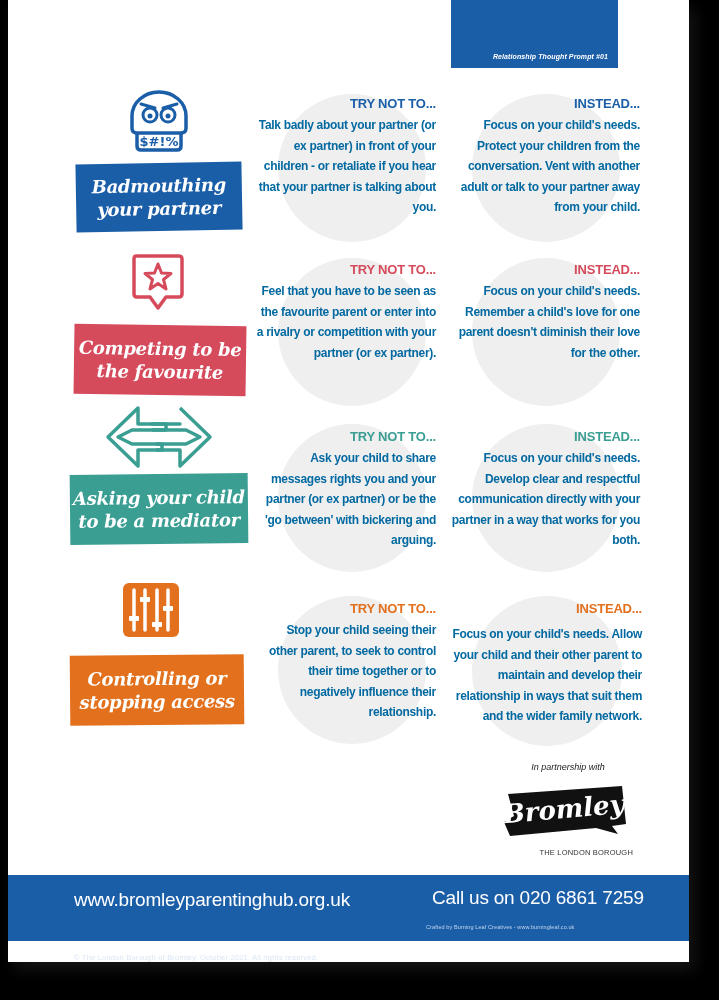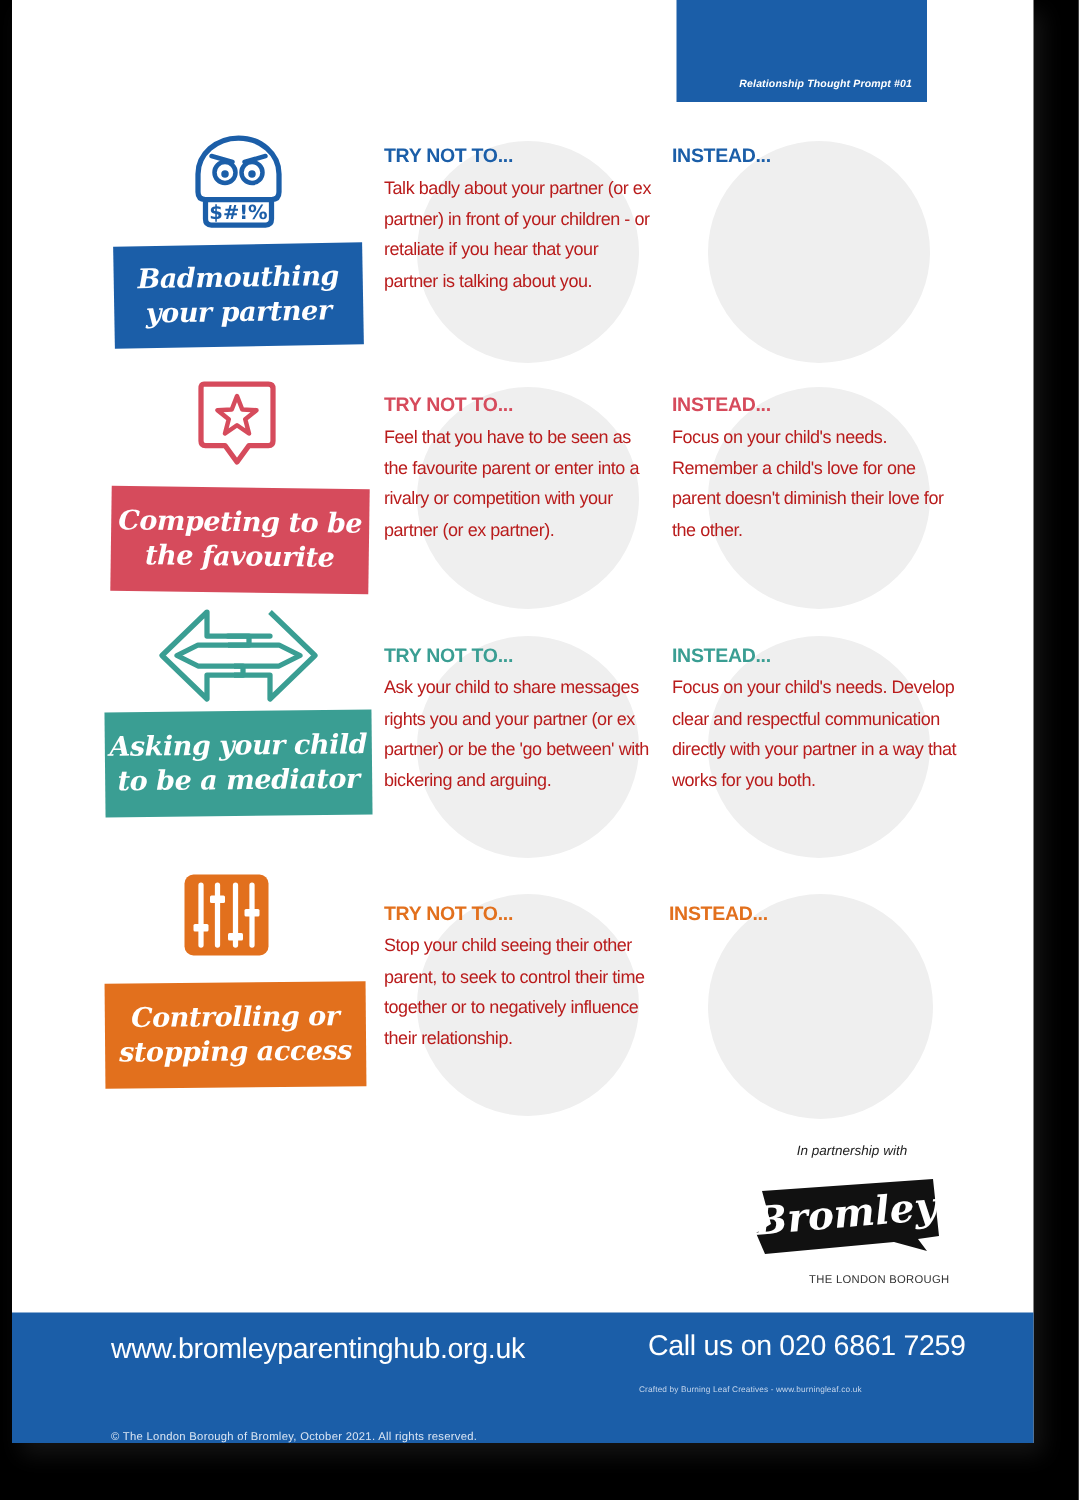--- a/index.html
+++ b/index.html
@@ -28,48 +28,48 @@
     position: absolute; color: #fff; text-align: center;
     font-family: "DejaVu Serif", serif; font-weight: bold; font-style: italic;
     font-size: 18px; line-height: 23px; letter-spacing: -0.3px;
     display: flex; align-items: center; justify-content: center; flex-direction: column;
   }
 
   .bubble {
     position: absolute; border-radius: 50%; background: #efefef;
   }
   .col {
-    position: absolute; text-align: left;
+    position: absolute; text-align: right;
   }
   .col .head {
     font-size: 13px; font-weight: bold; margin-bottom: 4px; letter-spacing: -0.2px;
   }
   .col .body {
-    font-size: 12px; line-height: 20.5px; color: #b91c1c; letter-spacing: -0.3px;
+    font-size: 12px; line-height: 20.5px; color: #0369a1; letter-spacing: -0.3px; font-weight: bold;
   }
 
   .blue { color: #1b5ea8; }
   .red { color: #d64b5c; }
   .teal { color: #3a9e93; }
   .orange { color: #e2701d; }
 
   .partner {
     position: absolute; left: 490px; top: 762px; width: 140px; text-align: center;
     font-size: 9px; font-style: italic; font-weight: normal; color: #222;
   }
   .bromley-logo {
     position: absolute; left: 492px; top: 782px; width: 130px; height: 60px;
   }
   .bromley-sub {
     position: absolute; left: 490px; top: 848px; width: 135px; text-align: right;
     font-size: 7.5px; color: #333; letter-spacing: 0.2px;
   }
 
   .footer {
-    position: absolute; left: 0; top: 875px; width: 681px; height: 87px;
+    position: absolute; left: 0; top: 875px; width: 681px; height: 66px;
     background: #1b5ea8;
   }
   .footer .url { position: absolute; left: 66px; top: 14px; color: #fff; font-size: 19px; letter-spacing: -0.2px; }
   .footer .copy { position: absolute; left: 66px; top: 48px; color: #dbe6f4; font-size: 7.5px; letter-spacing: 0.2px; margin-top: 30px; }
   .footer .phone { position: absolute; left: 424px; top: 12px; color: #fff; font-size: 19px; letter-spacing: -0.2px; }
   .footer .crafted { position: absolute; left: 418px; top: 49px; color: #c5d6ec; font-size: 5.5px; letter-spacing: 0.1px; }
 </style>
 </head>
 <body>
 
@@ -97,20 +97,21 @@
       <span>your partner</span>
     </div>
     <div class="bubble" style="left:270px; top:94px; width:148px; height:148px;"></div>
     <div class="bubble" style="left:464px; top:94px; width:148px; height:148px;"></div>
     <div class="col" style="left:248px; top:96px; width:180px;">
       <div class="head blue">TRY NOT TO...</div>
       <div class="body">Talk badly about your partner (or ex partner) in front of your children - or retaliate if you hear that your partner is talking about you.</div>
     </div>
     <div class="col" style="left:440px; top:96px; width:192px;">
       <div class="head blue">INSTEAD...</div>
+      <div class="body">Focus on your child's needs. Protect your children from the conversation. Vent with another adult or talk to your partner away from your child.</div>
     </div>
   </div>
 
   <div class="row">
     <div class="icon-wrap" style="left:120px; top:250px; width:60px; height:68px;">
       <svg width="60" height="68" viewBox="0 0 60 68">
         <path d="M8 6 Q6 6 6 9 L6 44 Q6 47 9 47 L22 47 L30 58 L38 47 L51 47 Q54 47 54 44 L54 9 Q54 6 51 6 Z" fill="none" stroke="#d64b5c" stroke-width="3.5" stroke-linejoin="round"></path>
         <path d="M30 14 L33.5 23 L43 23.5 L35.5 29.5 L38 39 L30 33.5 L22 39 L24.5 29.5 L17 23.5 L26.5 23 Z" fill="none" stroke="#d64b5c" stroke-width="3" stroke-linejoin="round"></path>
       </svg>
     </div>
@@ -179,20 +180,21 @@
       <span>stopping access</span>
     </div>
     <div class="bubble" style="left:270px; top:596px; width:148px; height:148px;"></div>
     <div class="bubble" style="left:464px; top:596px; width:150px; height:150px;"></div>
     <div class="col" style="left:248px; top:601px; width:180px;">
       <div class="head orange">TRY NOT TO...</div>
       <div class="body">Stop your child seeing their other parent, to seek to control their time together or to negatively influence their relationship.</div>
     </div>
     <div class="col" style="left:438px; top:601px; width:196px;">
       <div class="head orange">INSTEAD...</div>
+      <div class="body" style="margin-top:8px;">Focus on your child's needs. Allow your child and their other parent to maintain and develop their relationship in ways that suit them and the wider family network.</div>
     </div>
   </div>
 
   <div class="partner">In partnership with</div>
   <div class="bromley-logo">
     <svg width="130" height="60" viewBox="0 0 130 60">
       <path d="M8 12 L122 4 L126 42 L112 44 L118 52 L96 46 L10 54 L4 40 L14 34 Z" fill="#111"></path>
       <text x="64" y="36" text-anchor="middle" font-family="DejaVu Serif, serif" font-style="italic" font-weight="bold" font-size="26" fill="#fff" transform="rotate(-5 64 30)">Bromley</text>
     </svg>
   </div>

